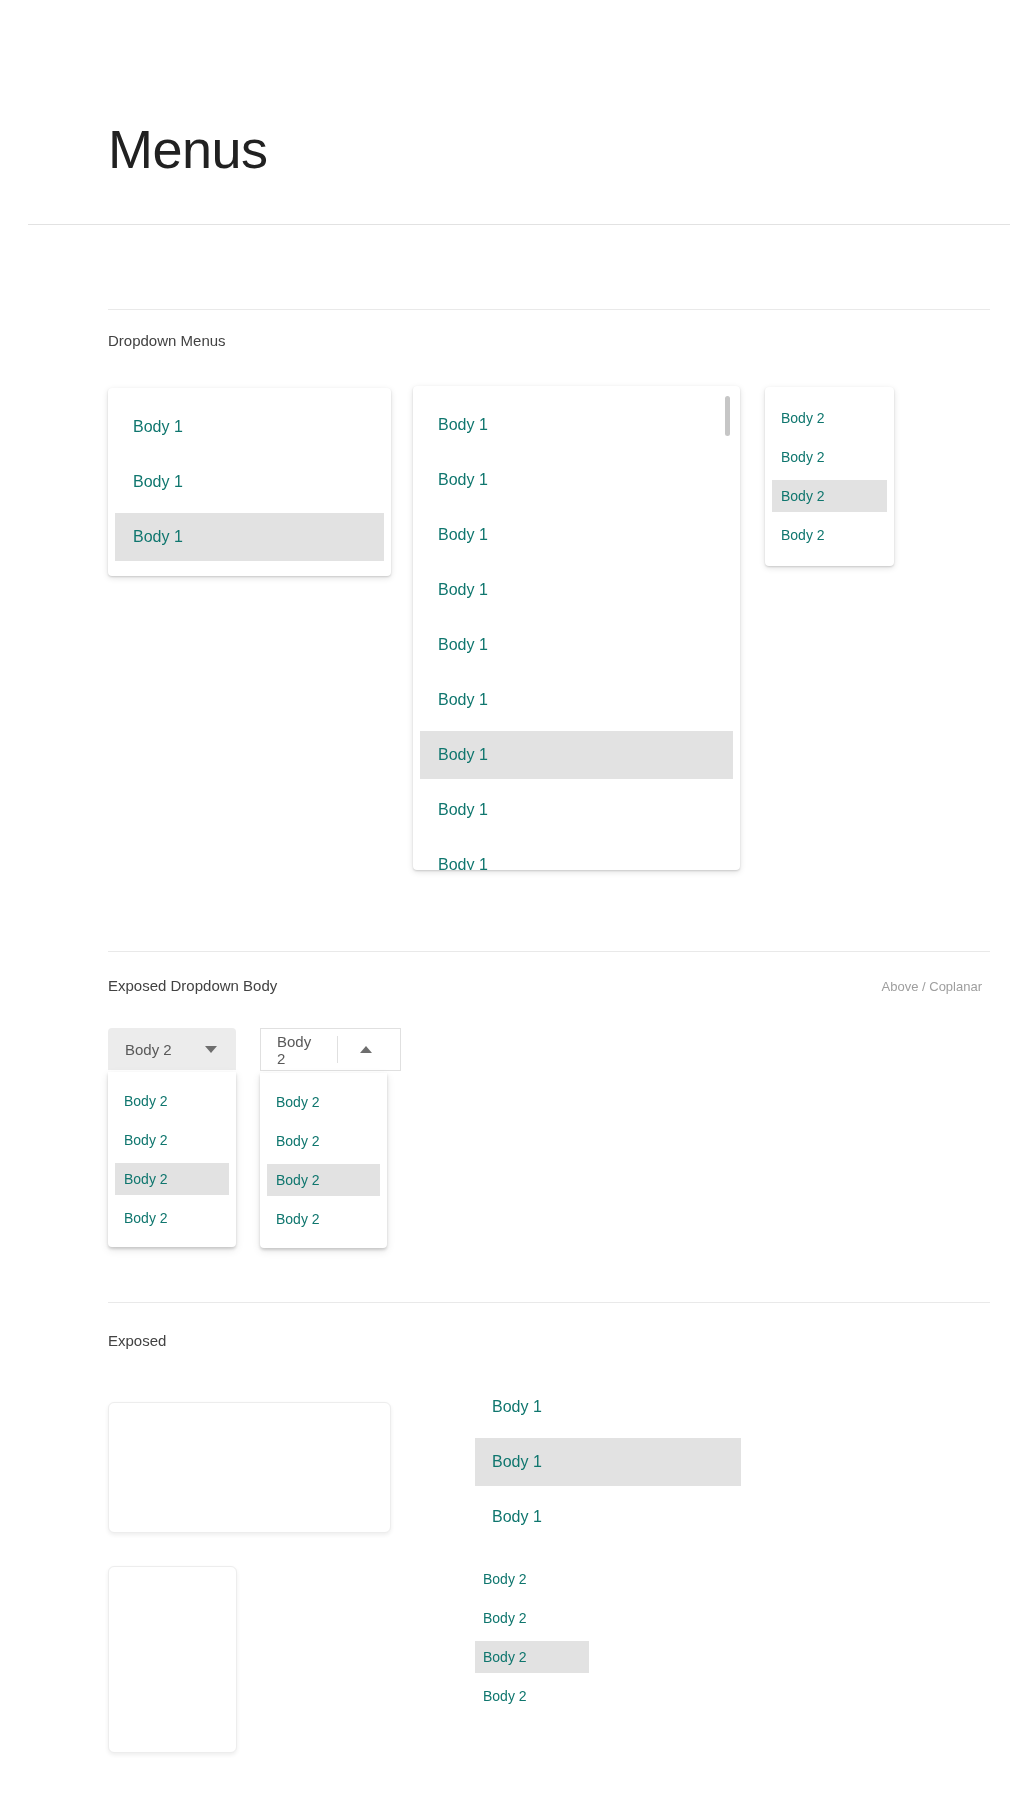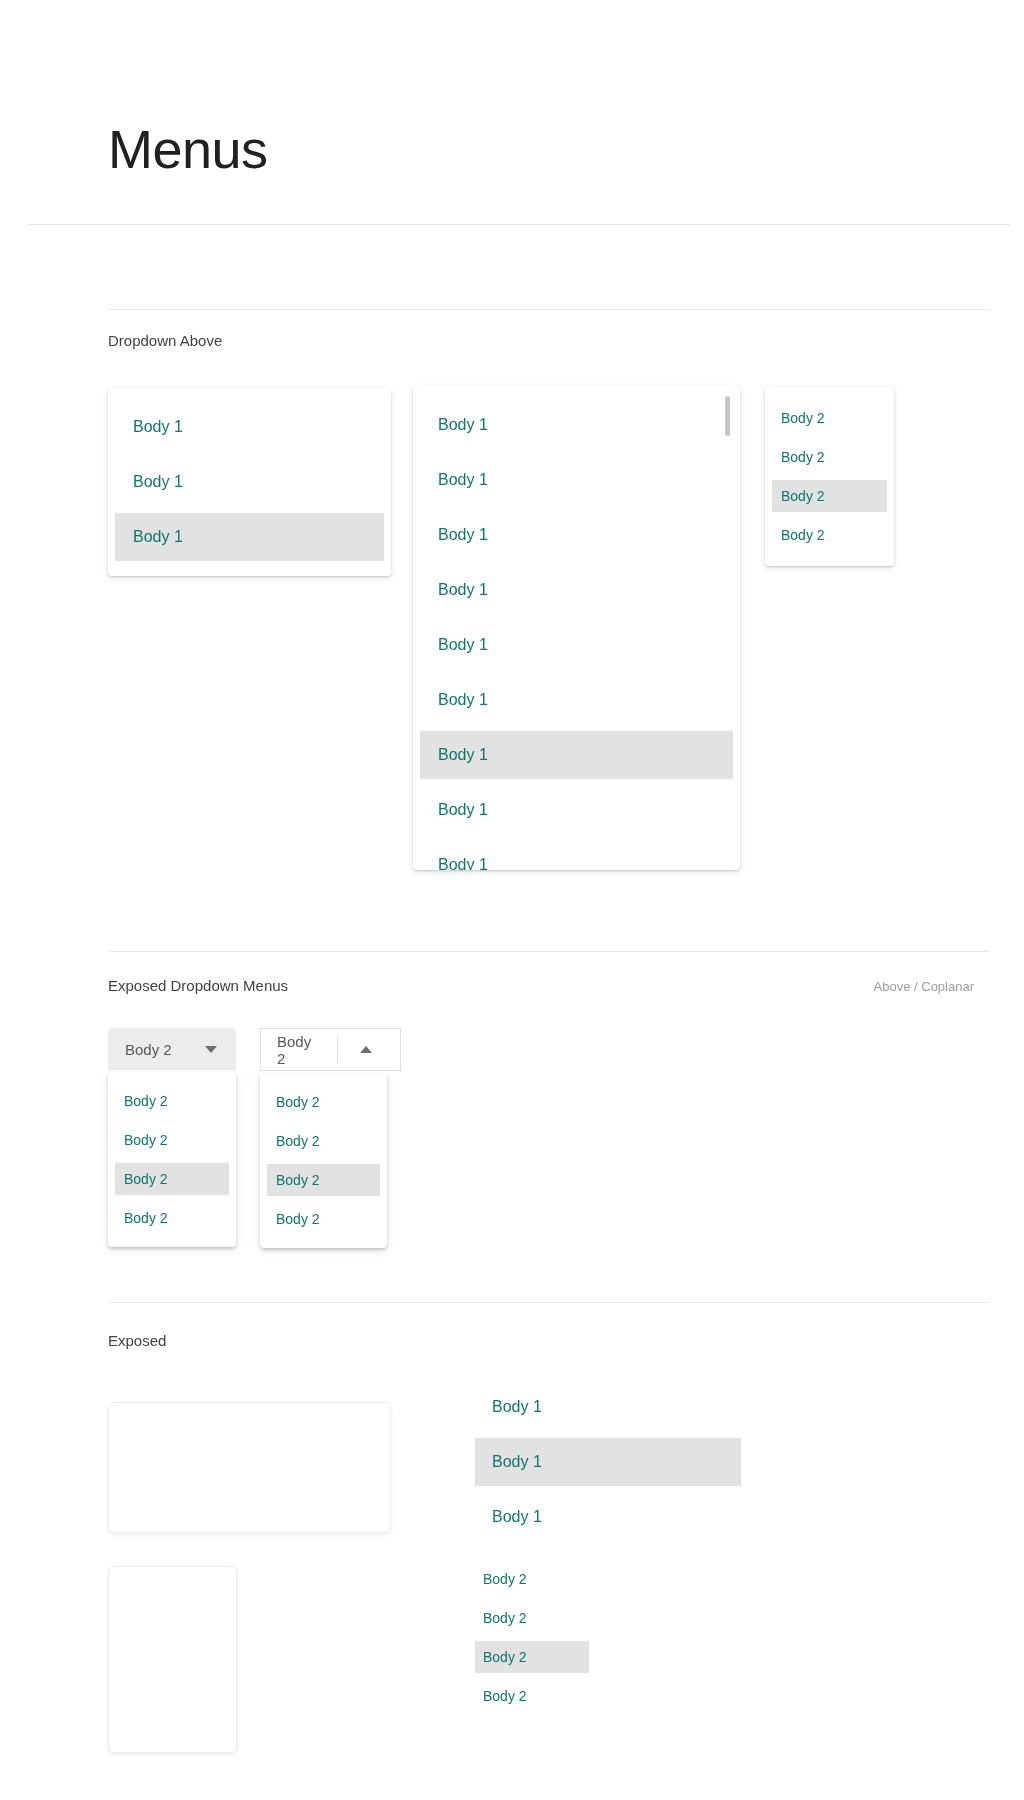--- a/index.html
+++ b/index.html
@@ -15,21 +15,21 @@
   .header-rule { position:absolute; left:0; top:196px; width:1024px; height:1px; background:#e2e2e2; }
 
   .section-divider { position:absolute; left:80px; width:882px; height:1px; background:#e9e9e9; }
   .sd-1 { top:281px; } .sd-2 { top:923px; } .sd-3 { top:1274px; }
 
   .section-label {
     position:absolute; left:80px; font-size:15px; line-height:18px; color:#424242;
   }
   .sl-1 { top:304px; } .sl-2 { top:949px; } .sl-3 { top:1304px; }
   .variant-hint {
-    position:absolute; left:64px; top:951px; width:882px;
+    position:absolute; left:72px; top:951px; width:882px;
     text-align:right; font-size:13px; line-height:16px; color:#9e9e9e;
   }
 
   
   .menu {
     position:absolute; background:#ffffff; border-radius:4px;
     box-shadow:0 1px 2px rgba(0,0,0,0.14), 0 2px 6px rgba(0,0,0,0.12);
     padding:8px 0;
   }
   .mi { display:flex; align-items:center; height:48px; padding:0 18px; font-size:16px; color:#0f766e; cursor:default; }
@@ -84,21 +84,21 @@
 </style>
 </head>
 <body>
 
 <div class="page">
 
   <div class="page-title">Menus</div>
   <div class="header-rule"></div>
 
   <div class="section-divider sd-1"></div>
-  <div class="section-label sl-1">Dropdown Above</div>
+  <div class="section-label sl-1">Dropdown Menus</div>
 
   <div class="menu menu-1">
     <div class="mi">Body 1</div>
     <div class="mi">Body 1</div>
     <div class="mi selected">Body 1</div>
   </div>
 
   <div class="menu menu-2">
     <div class="mi">Body 1</div>
     <div class="mi">Body 1</div>
@@ -114,21 +114,21 @@
   </div>
 
   <div class="menu menu-3">
     <div class="mi dense">Body 2</div>
     <div class="mi dense">Body 2</div>
     <div class="mi dense selected">Body 2</div>
     <div class="mi dense">Body 2</div>
   </div>
 
   <div class="section-divider sd-2"></div>
-  <div class="section-label sl-2">Exposed Dropdown Menus</div>
+  <div class="section-label sl-2">Exposed Dropdown Body</div>
   <div class="variant-hint">Above / Coplanar</div>
 
   <div class="exposed-box-filled">
     <span>Body 2</span>
     <span class="caret-down"></span>
   </div>
   <div class="exposed-menu exposed-menu-filled">
     <div class="mi dense">Body 2</div>
     <div class="mi dense">Body 2</div>
     <div class="mi dense selected">Body 2</div>

